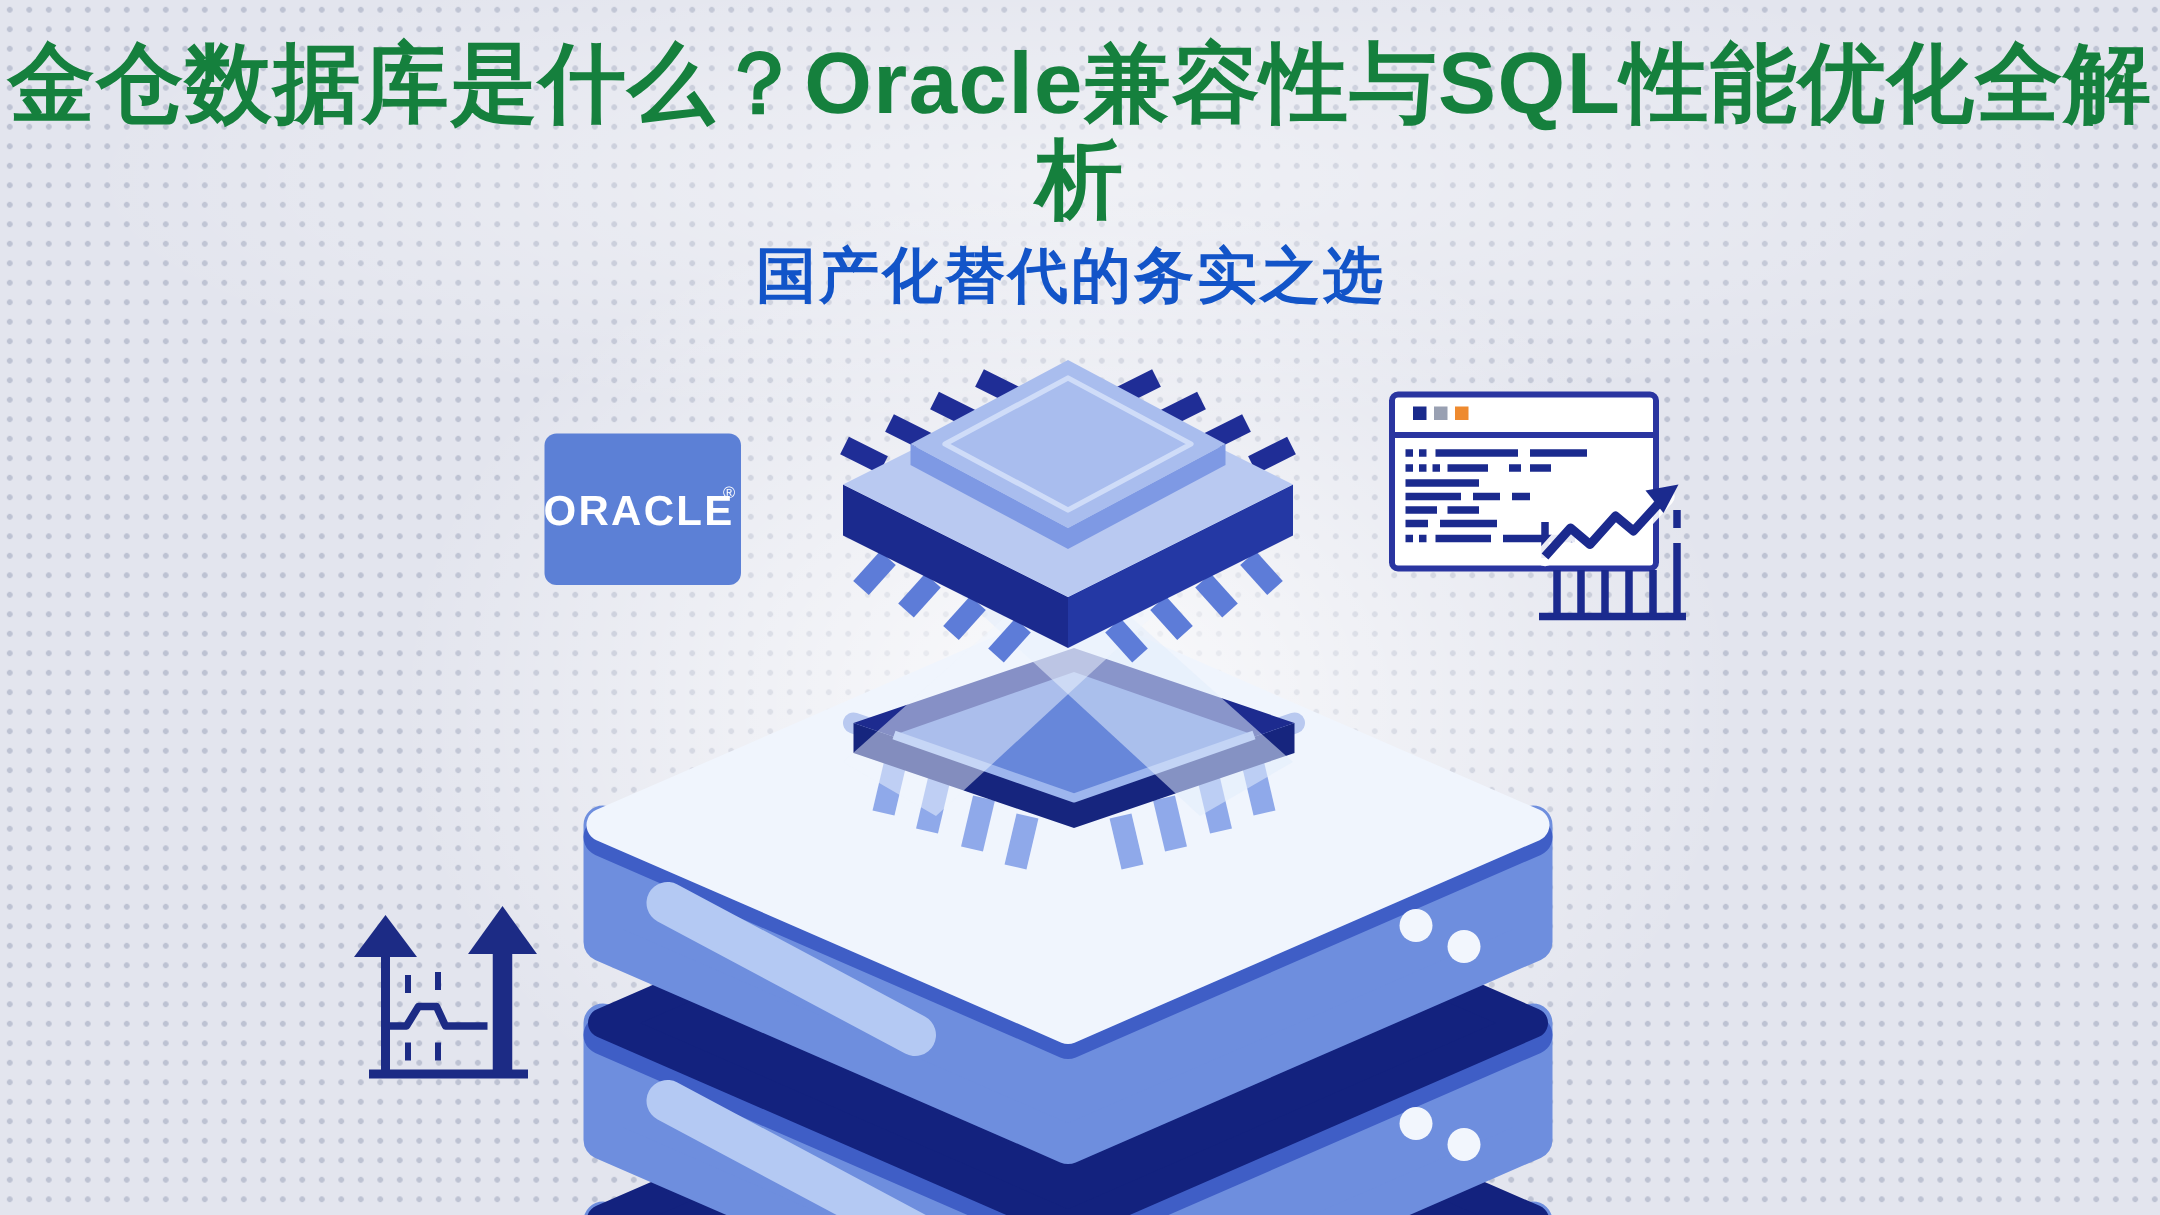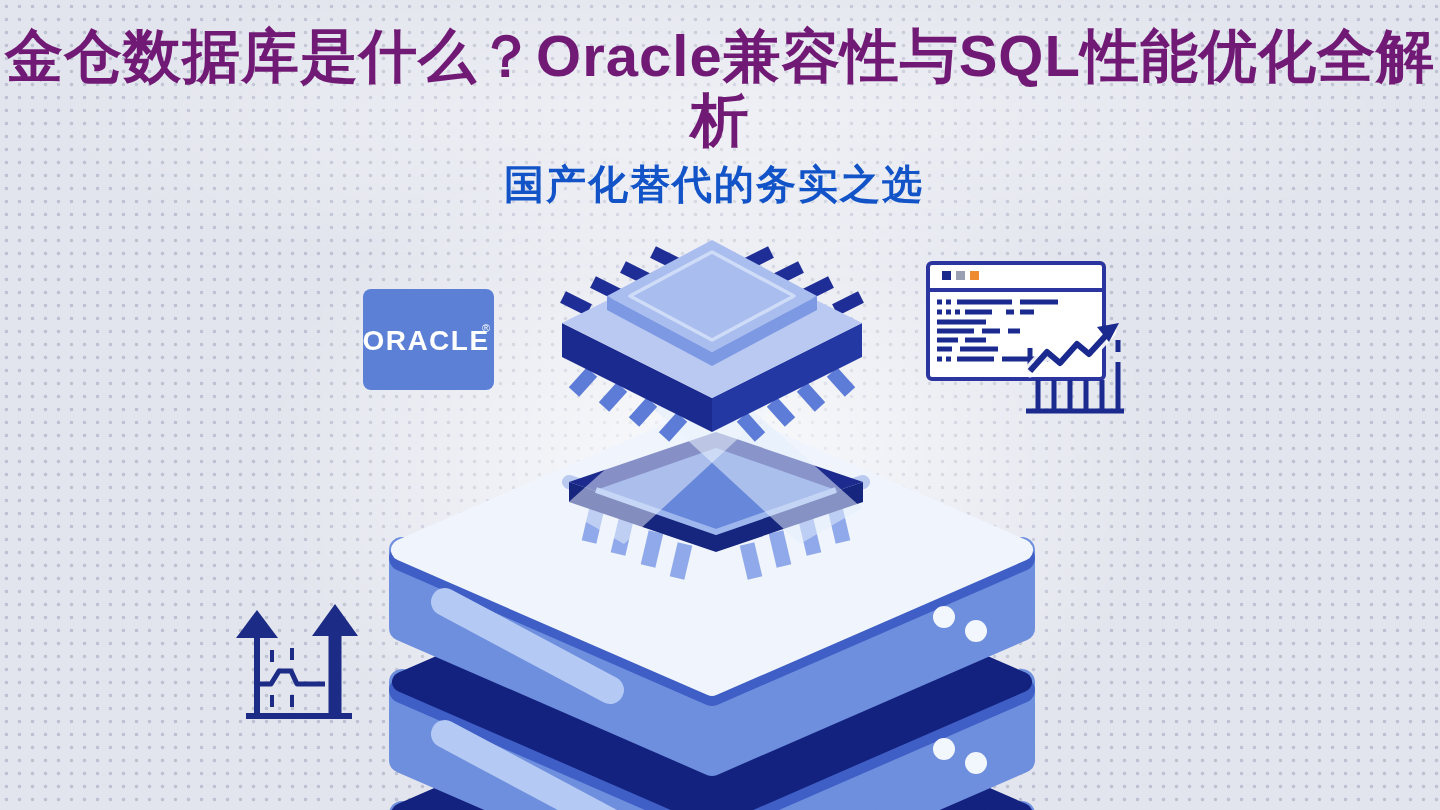--- a/index.html
+++ b/index.html
@@ -18,21 +18,21 @@
     background:
       radial-gradient(ellipse 640px 500px at 712px 470px, rgba(255,255,255,.85) 0%, rgba(255,255,255,0) 70%),
       radial-gradient(ellipse 900px 220px at 720px 120px, rgba(255,255,255,.45) 0%, rgba(255,255,255,0) 75%);
   }
   .titles{
     position:absolute;top:0;left:0;width:100%;text-align:center;z-index:5;
   }
   .page-title{
     margin:24px 0 0 0;
     font-size:58px;line-height:1.1;font-weight:bold;
-    color:#701a75;letter-spacing:1px;
+    color:#15803d;letter-spacing:1px;
   }
   .page-subtitle{
     margin:10px 12px 0 0;
     font-size:40px;line-height:1.1;font-weight:bold;
     color:#1254c8;letter-spacing:2px;
   }
   svg.scene{position:absolute;left:0;top:0;z-index:3;}
 </style>
 </head>
 <body>

